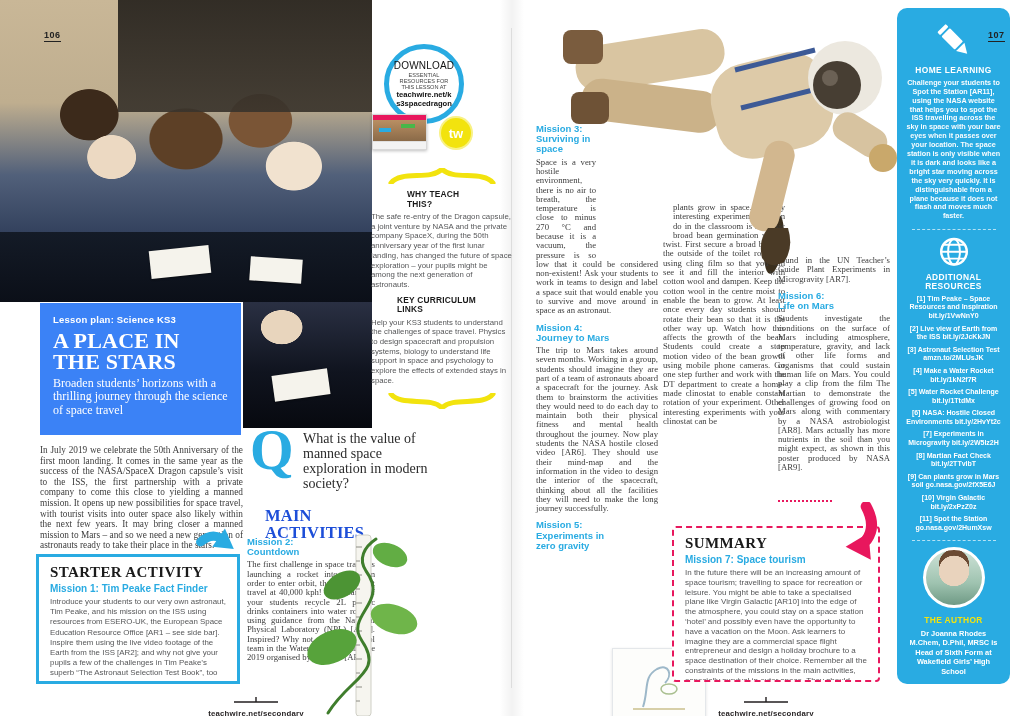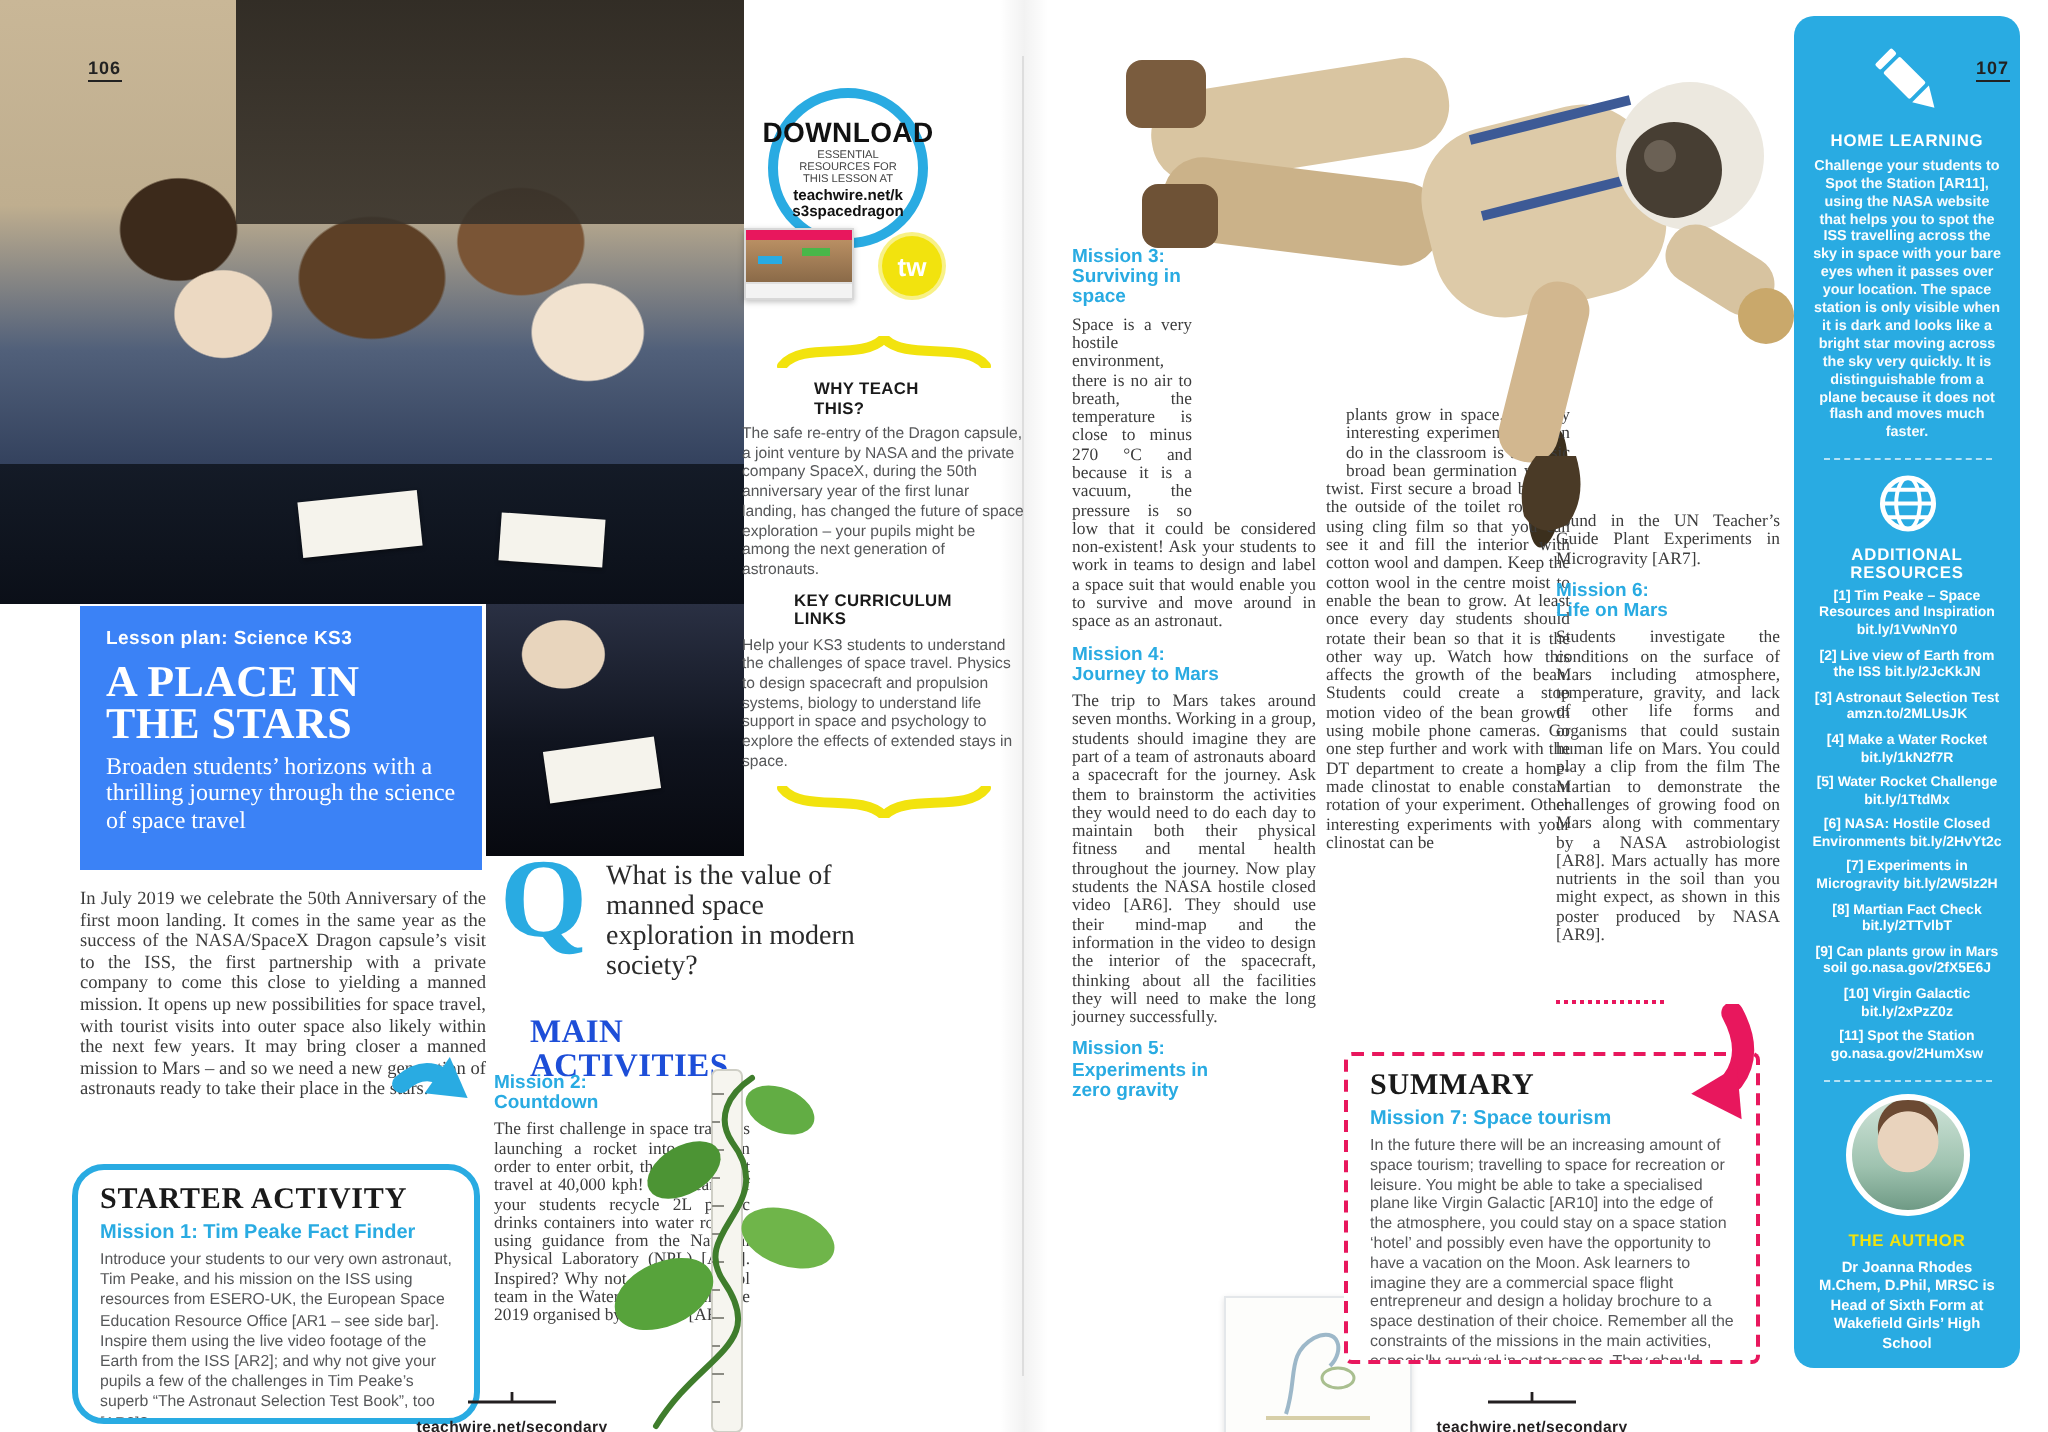--- a/index.html
+++ b/index.html
@@ -31,28 +31,28 @@
 
   
   .banner{left:40px;top:303px;width:201px;height:132px;background:#3b82f6;color:#fff;padding:11px 13px;box-sizing:border-box}
   .banner .kicker{font-size:9.5px;font-weight:bold;letter-spacing:.2px}
   .banner .title{font-family:"Liberation Serif",serif;font-weight:bold;font-size:22px;line-height:21px;margin-top:5px;letter-spacing:.2px}
   .banner .subtitle{font-family:"Liberation Serif",serif;font-size:12px;line-height:13.4px;margin-top:5px}
 
   .intro{left:40px;top:445px;width:203px;font-size:9.3px;line-height:10.6px;color:#3c3c3c;text-align:justify}
 
   
-  .starter{left:36px;top:582px;width:204px;height:130px;border:3px solid #29abe2;border-radius:16px;background:#fff;padding:7px 11px;box-sizing:border-box;overflow:hidden}
+  .starter{left:36px;top:554px;width:204px;height:130px;border:3px solid #29abe2;border-radius:0;background:#fff;padding:7px 11px;box-sizing:border-box;overflow:hidden}
   .starter h2{margin:0;font-family:"Liberation Serif",serif;font-size:15px;letter-spacing:.4px;color:#1a1a1a}
   .mission-line{color:#29abe2;font-weight:bold;font-size:10px;margin:2px 0 3px}
   .sans-body{font-size:7.9px;line-height:10.2px;color:#565759}
 
   
   .ring{left:384px;top:44px;width:80px;height:80px;border:5px solid #29abe2;border-radius:50%;background:#fff;box-sizing:border-box;display:flex;flex-direction:column;align-items:center;justify-content:center;text-align:center;z-index:3}
-  .ring .dl{font-size:14px;font-weight:bold;color:#111;letter-spacing:.2px}
+  .ring .dl{font-size:10px;font-weight:normal;color:#111;letter-spacing:.2px}
   .ring .dls{font-size:5.6px;color:#444;width:60px;margin-top:1px}
   .ring .dlu{font-size:7.6px;font-weight:bold;color:#111;width:58px;word-break:break-all;margin-top:1px;line-height:8.4px}
   .thumb{left:372px;top:114px;width:53px;height:34px;background:#fff;border:1px solid #d8d8d8;box-shadow:0 1px 3px rgba(0,0,0,.25);z-index:4;overflow:hidden}
   .thumb .bar{height:5px;background:#e8175d}
   .thumb .shot{height:21px;background:linear-gradient(180deg,#b98f63,#8a6a48);position:relative}
   .thumb .btn1{position:absolute;left:6px;top:8px;width:12px;height:4px;background:#29abe2}
   .thumb .btn2{position:absolute;left:28px;top:4px;width:14px;height:4px;background:#49b749}
   .thumb .foot{height:7px;background:#f3f3f3;border-top:1px solid #e0e0e0}
   .twlogo{left:441px;top:118px;width:30px;height:30px;border-radius:50%;background:#f2e30e;display:flex;align-items:center;justify-content:center;color:#fff;font-weight:bold;font-size:13px;z-index:5;box-shadow:0 0 0 2px rgba(242,227,14,.5)}
 

